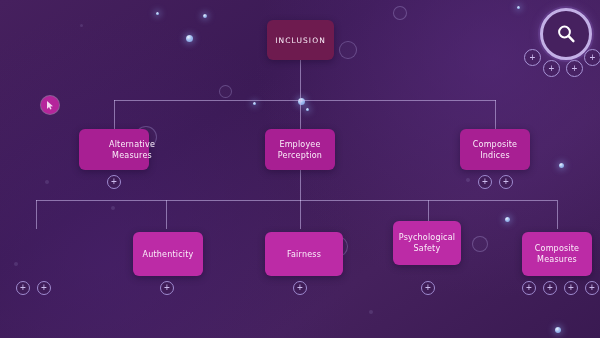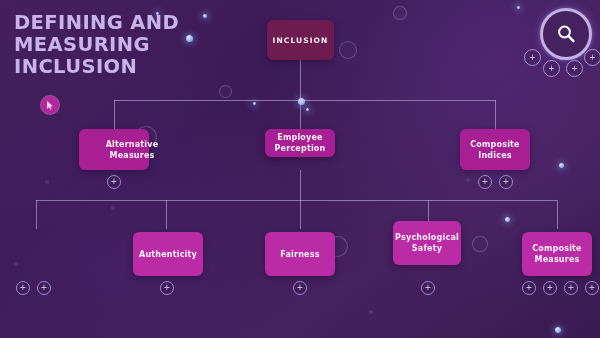--- a/index.html
+++ b/index.html
@@ -125,21 +125,21 @@
   .node {
     position: absolute;
     border-radius: 6px;
     display: flex;
     align-items: center;
     justify-content: center;
     text-align: center;
     padding: 4px 6px;
     box-sizing: border-box;
     font-family: "DejaVu Sans", sans-serif;
-    font-weight: bold;
+    font-weight: normal;
     font-size: 8px;
     line-height: 11px;
     color: #fbeffa;
     letter-spacing: 0.2px;
     box-shadow: 0 2px 7px rgba(20,5,40,0.38);
   }
   .node.root {
     background: #6e1b4f;
     font-size: 7.5px;
     letter-spacing: 1.1px;
@@ -188,21 +188,20 @@
   <div class="bubble ring" style="left:472px;top:236px;width:14px;height:14px;"></div>
   <div class="bubble ring" style="left:219px;top:85px;width:11px;height:11px;"></div>
   <div class="bubble ring" style="left:393px;top:6px;width:12px;height:12px;"></div>
   <div class="bubble faint" style="left:45px;top:180px;width:4px;height:4px;"></div>
   <div class="bubble faint" style="left:111px;top:206px;width:4px;height:4px;"></div>
   <div class="bubble faint" style="left:369px;top:310px;width:4px;height:4px;"></div>
   <div class="bubble faint" style="left:14px;top:262px;width:4px;height:4px;"></div>
   <div class="bubble faint" style="left:466px;top:178px;width:4px;height:4px;"></div>
   <div class="bubble faint" style="left:80px;top:24px;width:3px;height:3px;"></div>
 
-  <div id="title">DEFINING AND MEASURING INCLUSION</div>
 
   <div id="cursor-badge">
     <svg width="8" height="9" viewBox="0 0 8 9" aria-hidden="true">
       <path d="M1 0 L1 8 L3 6.1 L4.3 8.6 L5.6 8 L4.3 5.6 L7 5.3 Z" fill="#f3d9f0"></path>
     </svg>
   </div>
 
   <div id="search-cluster">
     <div id="search-button">
       <svg width="22" height="22" viewBox="0 0 22 22" aria-hidden="true">
@@ -239,21 +238,21 @@
   </div>
 
   <div class="node branch" style="left:79px;top:129px;width:70px;height:41px;">
     <span style="white-space: pre-line; margin-left: 36px;">Alternative
 Measures</span>
   </div>
   <div class="plus-row" style="left:107px;top:175px;">
     <div class="plus-btn">+</div>
   </div>
 
-  <div class="node branch" style="left:265px;top:129px;width:70px;height:28px;">
+  <div class="node branch" style="left:265px;top:129px;width:70px;height:41px;">
     <span style="white-space: pre-line;">Employee
 Perception</span>
   </div>
 
   <div class="node branch" style="left:460px;top:129px;width:70px;height:41px;">
     <span style="white-space: pre-line;">Composite
 Indices</span>
   </div>
   <div class="plus-row" style="left:478px;top:175px;">
     <div class="plus-btn">+</div>
@@ -265,21 +264,21 @@
     <div class="plus-btn">+</div>
   </div>
 
   <div class="node leaf" style="left:133px;top:232px;width:70px;height:44px;">
     <span>Authenticity</span>
   </div>
   <div class="plus-row" style="left:160px;top:281px;">
     <div class="plus-btn">+</div>
   </div>
 
-  <div class="node leaf" style="left:265px;top:232px;width:70px;height:44px;">
+  <div class="node leaf" style="left:265px;top:232px;width:78px;height:44px;">
     <span>Fairness</span>
   </div>
   <div class="plus-row" style="left:293px;top:281px;">
     <div class="plus-btn">+</div>
   </div>
 
   <div class="node leaf" style="left:393px;top:221px;width:68px;height:44px;">
     <span style="white-space: pre-line;">Psychological
 Safety</span>
   </div>

